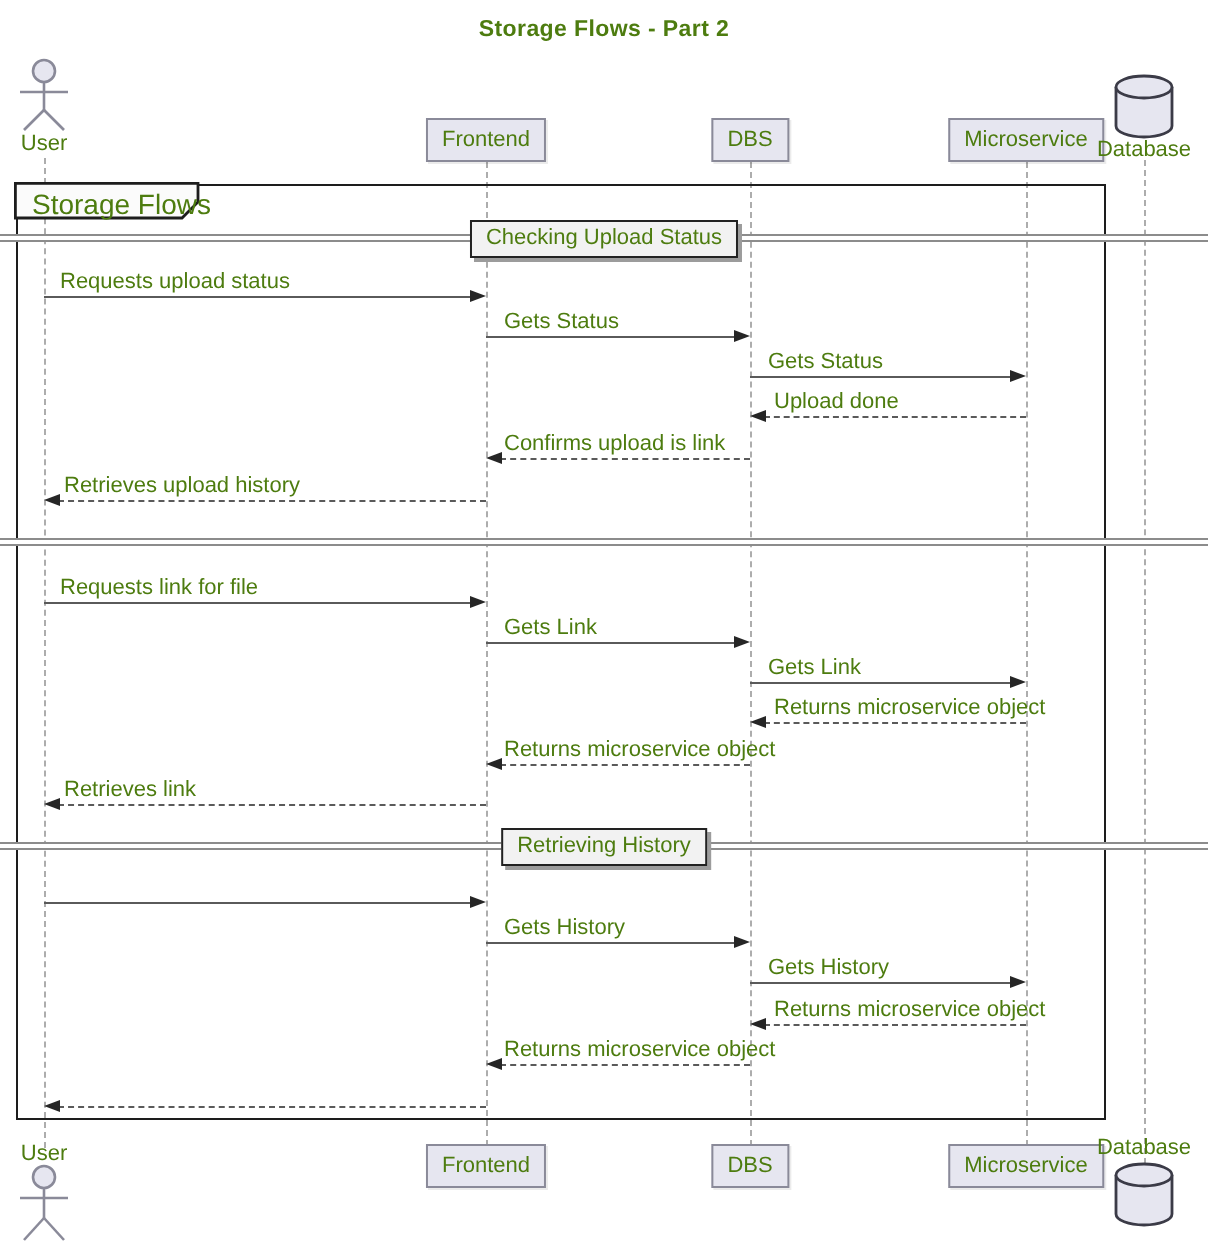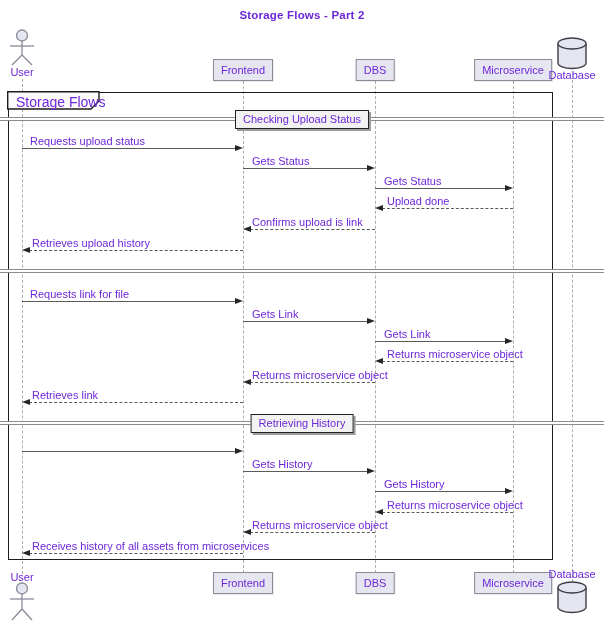--- a/index.html
+++ b/index.html
@@ -1,18 +1,18 @@
 <!DOCTYPE html>
 <html><head>
 <meta charset="utf-8">
 <style>
   html,body{margin:0;padding:0;background:#fff;}
   #diagram{
     position:relative;width:604px;height:626px;overflow:hidden;
-    background:#fff;font-family:"Liberation Sans",sans-serif;color:#6d28d9;
+    background:#fff;font-family:"Liberation Sans",sans-serif;color:#4d7c0f;
   }
   .abs{position:absolute;}
   .title{
     left:0;top:9px;width:604px;text-align:center;
     font-size:11.5px;font-weight:600;letter-spacing:.2px;
   }
   .lifeline{
     width:0;border-left:1px dashed #adadad;z-index:1;
   }
   .pbox{
@@ -160,21 +160,20 @@
   <div class="abs head r" style="left:505px;top:488px"></div>
 
   <span class="abs msg-label" style="left:387px;top:499px">Returns microservice object</span>
   <div class="abs mline dashed" style="left:382px;top:512px;width:131px"></div>
   <div class="abs head l" style="left:375px;top:509px"></div>
 
   <span class="abs msg-label" style="left:252px;top:519px">Returns microservice object</span>
   <div class="abs mline dashed" style="left:250px;top:532px;width:125px"></div>
   <div class="abs head l" style="left:243px;top:529px"></div>
 
-  <span class="abs msg-label" style="left:32px;top:540px">Receives history of all assets from microservices</span>
   <div class="abs mline dashed" style="left:29px;top:553px;width:214px"></div>
   <div class="abs head l" style="left:22px;top:550px"></div>
 
   <div class="abs plabel" style="left:22px;top:571px">User</div>
   <svg class="abs" style="left:8px;top:582px;z-index:6" width="28" height="44" viewBox="0 0 28 44">
     <circle cx="14" cy="6.5" r="5.5" fill="#e6e6f0" stroke="#8a8a99" stroke-width="1.3"></circle>
     <line x1="14" y1="12" x2="14" y2="27" stroke="#8a8a99" stroke-width="1.3"></line>
     <line x1="2" y1="17" x2="26" y2="17" stroke="#8a8a99" stroke-width="1.3"></line>
     <line x1="14" y1="27" x2="4" y2="38" stroke="#8a8a99" stroke-width="1.3"></line>
     <line x1="14" y1="27" x2="24" y2="38" stroke="#8a8a99" stroke-width="1.3"></line>

